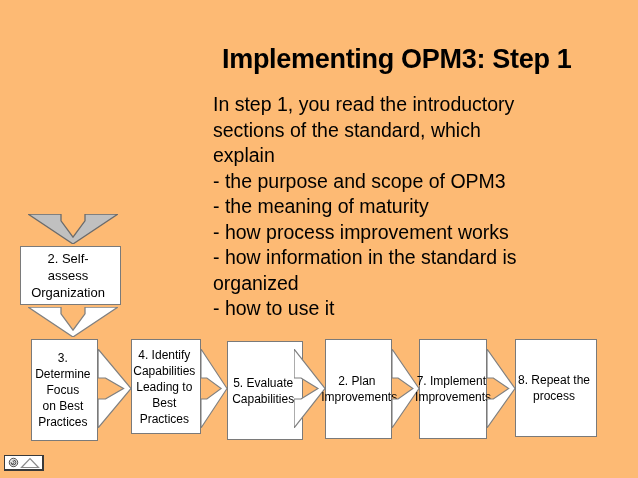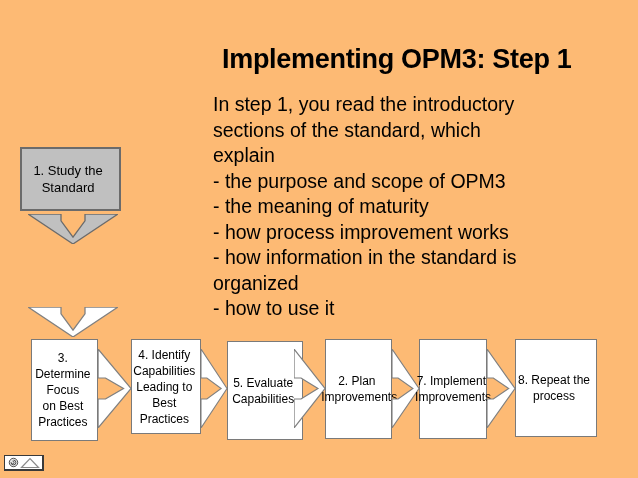--- a/index.html
+++ b/index.html
@@ -62,29 +62,30 @@
   <div class="body-text">In step 1, you read the introductory
 sections of the standard, which
 explain
 - the purpose and scope of OPM3
 - the meaning of maturity
 - how process improvement works
 - how information in the standard is
 organized
 - how to use it</div>
 
-  <div class="fbox gray b1 top-col">
-    <span>1. Study the
-Standard</span>
-  </div>
 
   <svg class="arrow ad1" viewBox="0 0 90 31" preserveAspectRatio="none">
     <polygon points="0,0 33,0 33,7 45,24 57,7 57,0 90,0 45,31" fill="#c0c0c0" stroke="#6b6b6b" stroke-width="1.3"></polygon>
   </svg>
 
+  <div class="fbox b2 top-col">
+    <span>2. Self-
+assess
+Organization</span>
+  </div>
 
   <svg class="arrow ad2" viewBox="0 0 90 31" preserveAspectRatio="none">
     <polygon points="0,0 33,0 33,7 45,24 57,7 57,0 90,0 45,31" fill="#ffffff" stroke="#808080" stroke-width="1.3"></polygon>
   </svg>
 
   <div class="fbox b3">
     <span>3. Determine
 Focus
 on Best
 Practices</span>

